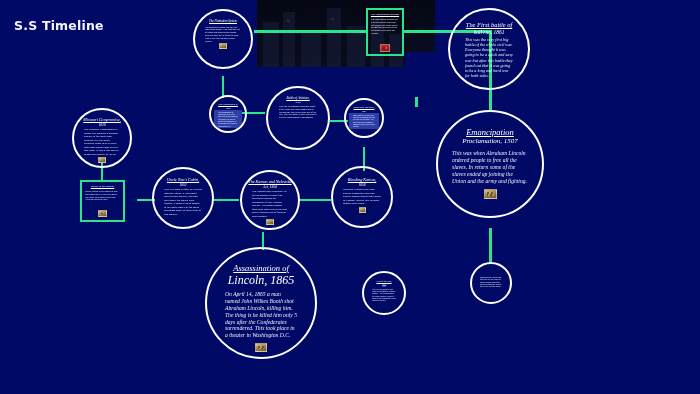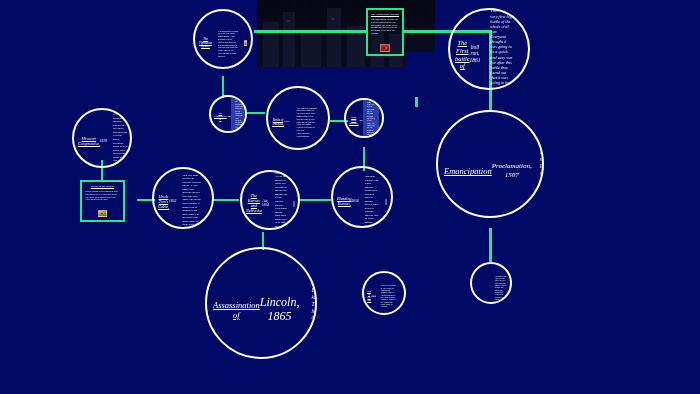--- a/index.html
+++ b/index.html
@@ -34,21 +34,21 @@
 
   
   .conn{position:absolute;background:#2ae58a;}
 
   
   .node{
     position:absolute;
     border:2px solid #ffffff;
     border-radius:50%;
     box-sizing:border-box;
-    display:flex;flex-direction:row;align-items:center;
+    display:flex;flex-direction:column;align-items:center;
     text-align:center;
     overflow:hidden;
     background:transparent;
   }
   .node .hd{
     font-style:italic;
     text-decoration:underline;
     line-height:1.18;
     margin-top:2px;
   }
@@ -117,20 +117,21 @@
     <div class="bld" style="left:70px;top:8px;width:14px;height:59px;"></div>
     <div class="bld" style="left:90px;top:26px;width:18px;height:41px;"></div>
     <div class="bld" style="left:114px;top:16px;width:13px;height:51px;"></div>
     <div class="bld" style="left:132px;top:34px;width:14px;height:33px;"></div>
     <div class="wdw" style="left:30px;top:20px;width:3px;height:2px;"></div>
     <div class="wdw" style="left:74px;top:18px;width:3px;height:2px;"></div>
     <div class="wdw" style="left:118px;top:26px;width:3px;height:2px;"></div>
   </div>
   <div class="photo-band" style="left:405px;top:0px;width:30px;height:52px;"></div>
 
+  <div class="title">S.S Timeline</div>
 
   <div class="conn" style="left:222px;top:76px;width:2px;height:22px;"></div>
   <div class="conn" style="left:241px;top:112px;width:24px;height:2px;"></div>
   <div class="conn" style="left:330px;top:120px;width:18px;height:2px;"></div>
   <div class="conn" style="left:363px;top:147px;width:2px;height:24px;"></div>
   <div class="conn" style="left:101px;top:160px;width:2px;height:22px;"></div>
   <div class="conn" style="left:137px;top:199px;width:18px;height:2px;"></div>
   <div class="conn" style="left:213px;top:199px;width:26px;height:2px;"></div>
   <div class="conn" style="left:299px;top:199px;width:32px;height:2px;"></div>
   <div class="conn" style="left:262px;top:232px;width:2px;height:18px;"></div>

